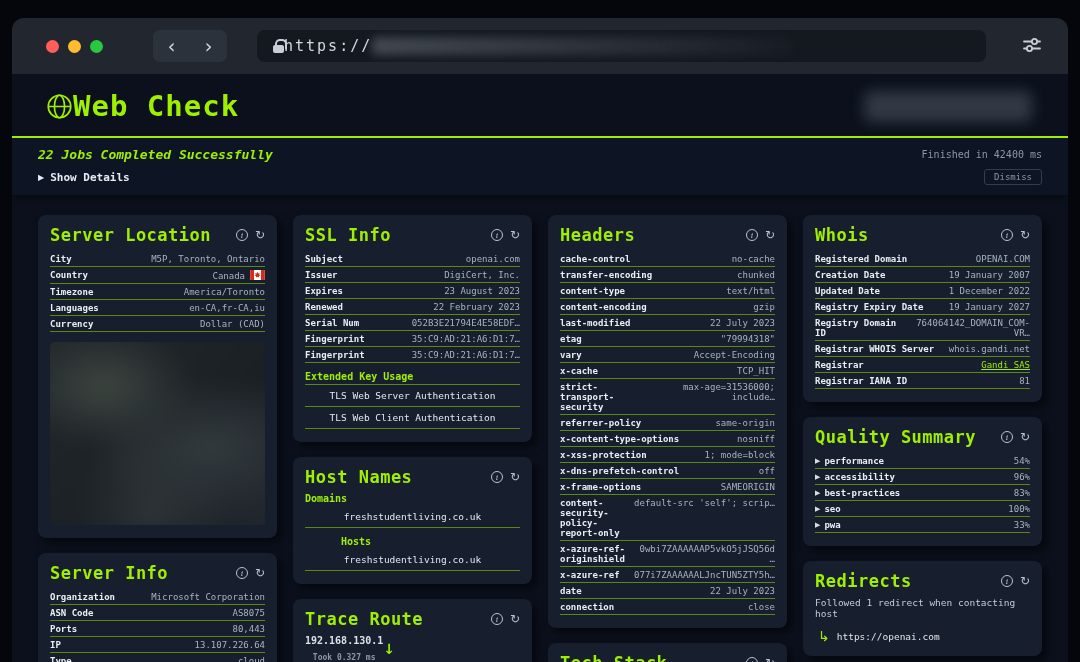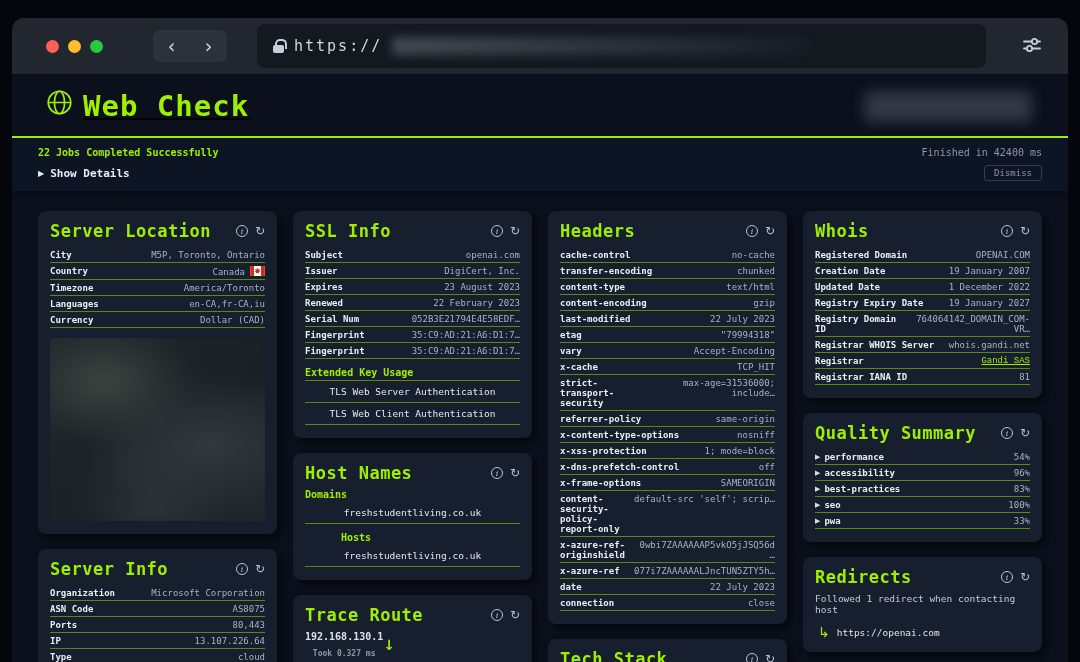--- a/index.html
+++ b/index.html
@@ -33,40 +33,40 @@
 
   
   .chrome{height:56px;background:var(--chrome);display:flex;align-items:center;padding:0 24px;flex-shrink:0;}
   .lights{display:flex;gap:9px;margin-left:10px;}
   .light{width:13px;height:13px;border-radius:50%;border:none;padding:0;cursor:pointer;}
   .light.red{background:#ff5f57;}
   .light.yellow{background:#febc2e;}
   .light.green{background:#28c840;}
   .nav{display:flex;margin-left:50px;background:#2c323c;border-radius:7px;overflow:hidden;}
   .nav button{width:37px;height:32px;background:transparent;border:none;color:#ced4dc;font-size:19px;line-height:1;cursor:pointer;font-family:inherit;display:flex;align-items:center;justify-content:center;}
-  .urlbar{flex:1;margin:0 30px;height:44px;background:#14181f;border-radius:8px;display:flex;align-items:center;padding:0 16px;gap:10px;overflow:hidden;cursor:text;}
+  .urlbar{flex:1;margin:0 30px;height:32px;background:#14181f;border-radius:8px;display:flex;align-items:center;padding:0 16px;overflow:hidden;cursor:text;}
   .lock{position:relative;width:11px;height:8px;background:#c9cfd7;border-radius:2px;margin-top:5px;flex-shrink:0;}
   .lock::before{content:"";position:absolute;top:-6px;left:1.5px;width:8px;height:8px;border:2px solid #c9cfd7;border-bottom:none;border-radius:5px 5px 0 0;}
   .url-text{color:#d3d9e0;font-size:15px;letter-spacing:2px;white-space:nowrap;}
   .url-blur{height:18px;width:420px;border-radius:4px;flex-shrink:1;
     background:linear-gradient(90deg,rgba(165,175,186,.32),rgba(120,130,142,.18) 70%,rgba(120,130,142,.04));
     filter:blur(5px);}
   .settings-btn{background:none;border:none;padding:2px;margin-left:4px;cursor:pointer;}
 
   
   .app{flex:1;overflow:hidden;background:var(--bg);}
   .app-header{display:flex;justify-content:space-between;align-items:center;padding:15px 30px 13px 34px;}
-  .brand{display:flex;gap:10px;text-decoration:underline;}
+  .brand{display:flex;align-items:center;}
   .brand h1{margin:0;color:var(--green);font-size:29px;font-weight:bold;letter-spacing:1px;}
   .header-blur{width:168px;height:31px;border-radius:6px;background:rgba(150,160,172,.28);filter:blur(7px);margin-right:6px;cursor:pointer;border:none;}
 
   
   .banner{border-top:2px solid var(--green);background:#0d1525;padding:9px 26px 10px;box-shadow:0 3px 6px rgba(0,0,0,.4);}
   .banner-top{display:flex;justify-content:space-between;align-items:center;}
-  .banner-msg{color:var(--green);font-size:10px;font-weight:bold;}
+  .banner-msg{color:var(--green);font-size:13px;font-weight:bold;font-style:italic;}
   .banner-finished{color:var(--muted);font-size:10px;}
   .banner-bottom{display:flex;justify-content:space-between;align-items:center;margin-top:7px;}
   .show-details{display:flex;align-items:center;gap:6px;background:none;border:none;color:#e6ecf2;font-size:11px;font-weight:bold;font-family:inherit;cursor:pointer;padding:0;}
   .show-details .expander{font-size:8px;color:#e6ecf2;}
   .dismiss{color:var(--muted);font-size:9px;background:none;border:1px solid #343d4a;border-radius:3px;padding:2px 9px;font-family:inherit;cursor:pointer;}
 
   
   .grid{display:flex;gap:16px;padding:20px 26px 0;align-items:flex-start;}
   .col{flex:1 1 0;min-width:0;display:flex;flex-direction:column;gap:15px;}
   .card{background:var(--card);border-radius:8px;padding:10px 12px 13px;box-shadow:5px 5px 9px rgba(0,0,0,.55);}
@@ -74,21 +74,21 @@
   .card-title{margin:0;color:var(--green);font-size:17px;font-weight:bold;letter-spacing:.5px;}
   .card-actions{display:flex;gap:7px;align-items:center;}
   .icon-info{width:12px;height:12px;border:1px solid #b9c3cd;border-radius:50%;font-size:8px;color:#b9c3cd;display:inline-flex;align-items:center;justify-content:center;cursor:pointer;font-family:"DejaVu Serif","Liberation Serif",serif;font-style:italic;}
   .icon-refresh{color:#b9c3cd;font-size:12px;line-height:1;cursor:pointer;}
 
   .row{display:flex;justify-content:space-between;align-items:flex-start;gap:4px;padding:3px 0 2px;border-bottom:1px solid var(--row-line);font-size:9px;}
   .row .label{font-weight:bold;color:var(--label);overflow-wrap:anywhere;}
   .row .value{color:var(--value);text-align:right;overflow-wrap:anywhere;}
   .lbl-flex{display:inline-flex;align-items:center;gap:4px;}
   .flag{display:inline-block;vertical-align:-1px;margin-left:5px;}
-  .link-green{color:var(--green) !important;text-decoration:underline;cursor:pointer;font-family:Liberation Mono, monospace;}
+  .link-green{color:var(--green) !important;text-decoration:underline;cursor:pointer;}
 
   .sub-heading{color:var(--green);font-size:10px;font-weight:bold;margin-top:8px;padding-bottom:2px;border-bottom:1px solid var(--row-line);}
   .li-item{font-size:9.5px;color:#e3e9ef;padding:5px 0;border-bottom:1px solid var(--row-line);text-align:center;}
 
   .map-wrap{overflow:hidden;border-radius:4px;margin-top:10px;height:183px;}
   .map-blur{width:112%;height:112%;margin:-6% 0 0 -6%;filter:blur(7px);
     background:
       radial-gradient(90px 60px at 28% 28%, #3c443f, rgba(0,0,0,0)),
       radial-gradient(120px 70px at 72% 58%, #333a3e, rgba(0,0,0,0)),
       radial-gradient(80px 90px at 48% 88%, #2c3236, rgba(0,0,0,0)),

